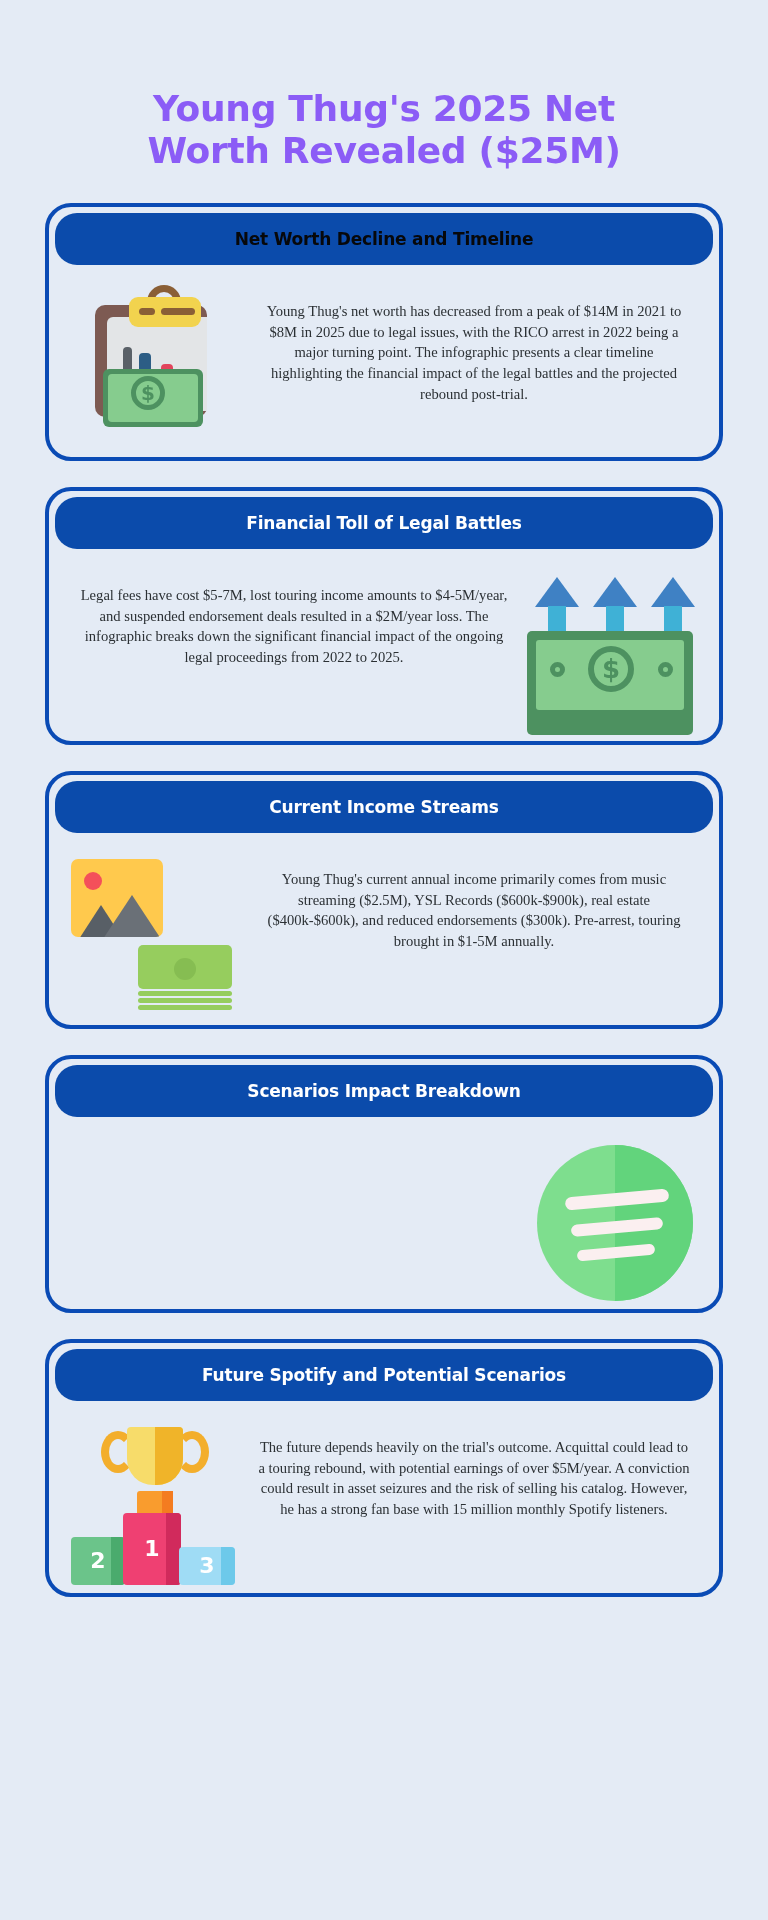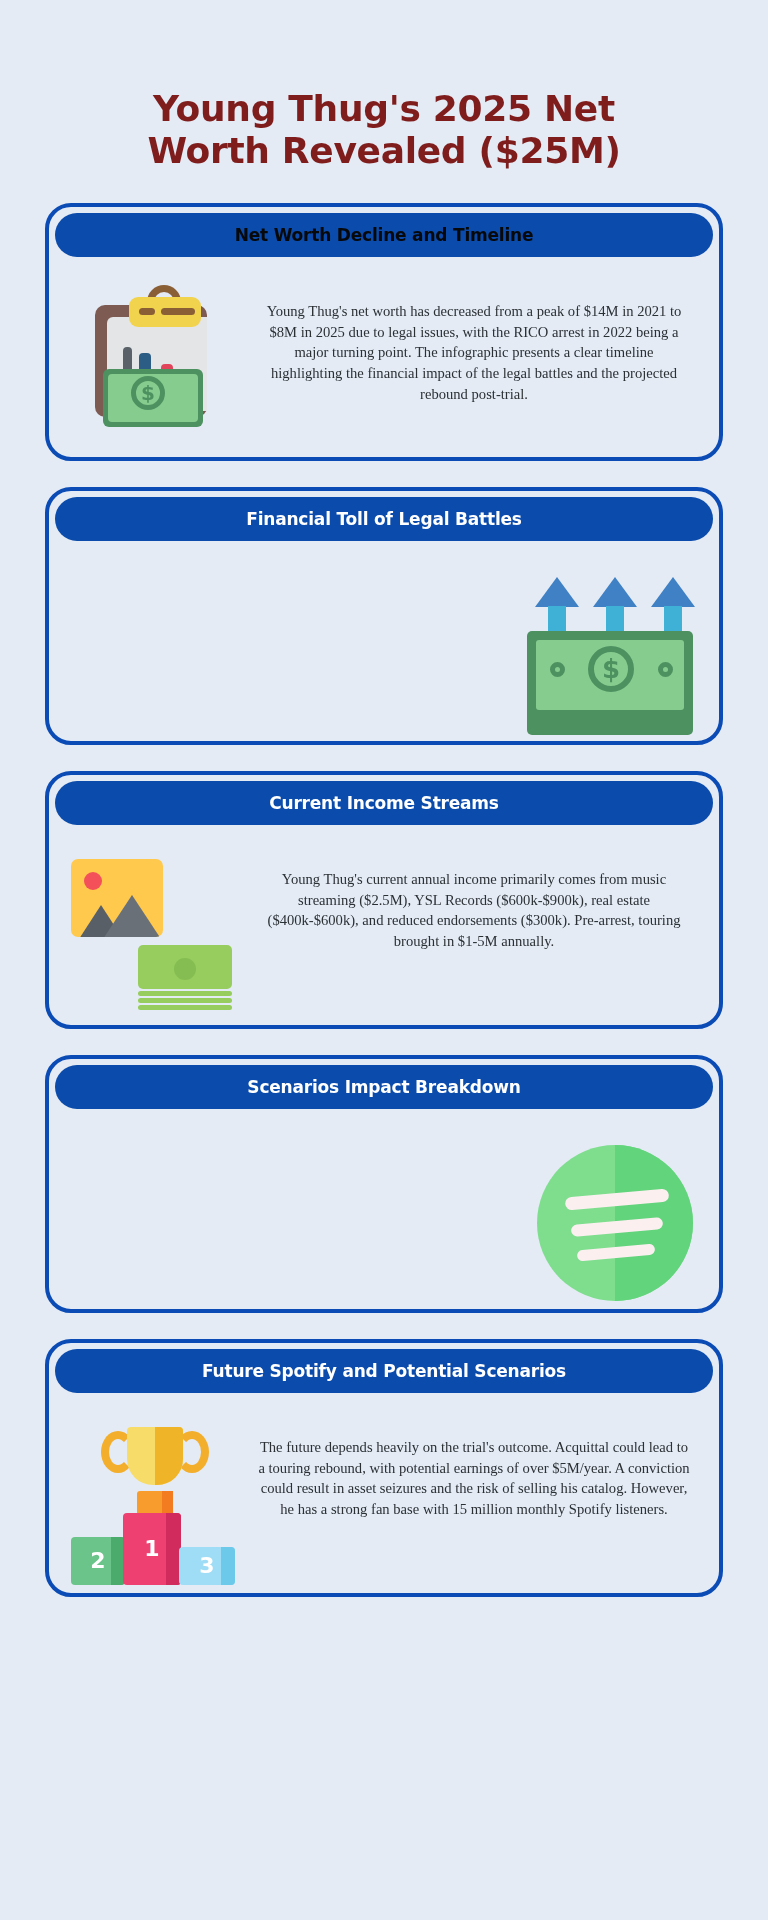--- a/index.html
+++ b/index.html
@@ -5,21 +5,21 @@
   * { margin:0; padding:0; box-sizing:border-box; }
   body {
     width:768px; height:1920px;
     background:#e4ebf5;
     font-family:"DejaVu Sans", sans-serif;
     overflow:hidden;
     position:relative;
   }
   .page-title {
     text-align:center;
-    color:#7f1d1d;
+    color:#8b5cf6;
     font-weight:bold;
     font-size:36px;
     line-height:1.18;
     letter-spacing:-0.3px;
     padding:88px 100px 0 100px;
     font-family:"DejaVu Sans", sans-serif;
   }
   .cards { padding:30px 45px 0 45px; }
 
   .card {
@@ -27,22 +27,22 @@
     border:4px solid #0a4bb5;
     border-radius:26px;
     background:#e4ebf5;
     margin-bottom:26px;
     padding:0 0 14px 0;
     overflow:hidden;
   }
   .card-header {
     background:#0b4bab;
     border-radius:22px;
-    margin:6px 6px 16px 6px;
-    height:44px;
+    margin:6px 6px 8px 6px;
+    height:52px;
     display:flex;
     align-items:center;
     justify-content:center;
     text-align:center;
   }
   .card-header .htext {
     color:#ffffff;
     font-weight:bold;
     font-size:17px;
     letter-spacing:-0.2px;
@@ -240,20 +240,21 @@
             </div>
         </div>
         <div class="bill2">
           <div class="bill2-in">
             <div class="bill2-d bd-l"></div>
             <div class="bill2-c">$</div>
             <div class="bill2-d bd-r"></div>
           </div>
         </div>
       </div>
+      <div class="body-text">Legal fees have cost $5-7M, lost touring income amounts to $4-5M/year, and suspended endorsement deals resulted in a $2M/year loss. The infographic breaks down the significant financial impact of the ongoing legal proceedings from 2022 to 2025.</div>
     </div>
   </div>
 
   <div class="card">
     <div class="card-header">
       <span class="htext">Current Income Streams</span>
     </div>
     <div class="card-body">
       <div class="icon-wrap">
         <div class="imgph">

